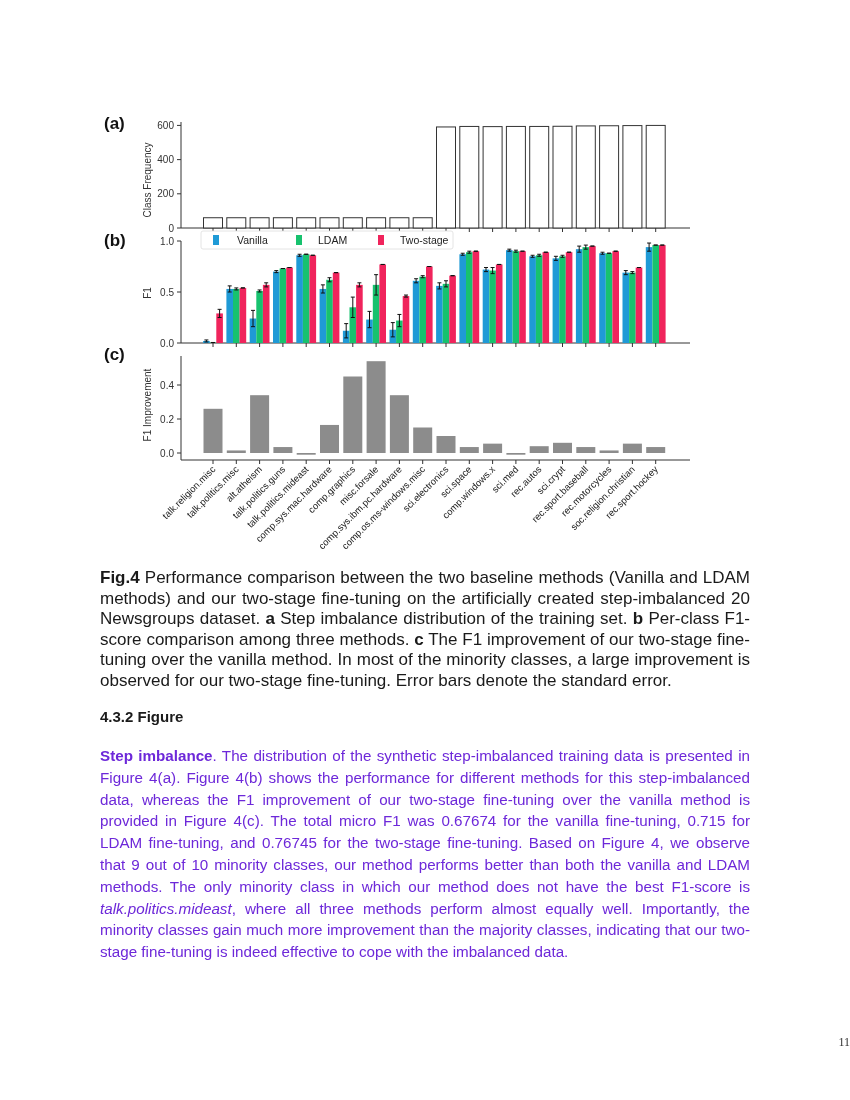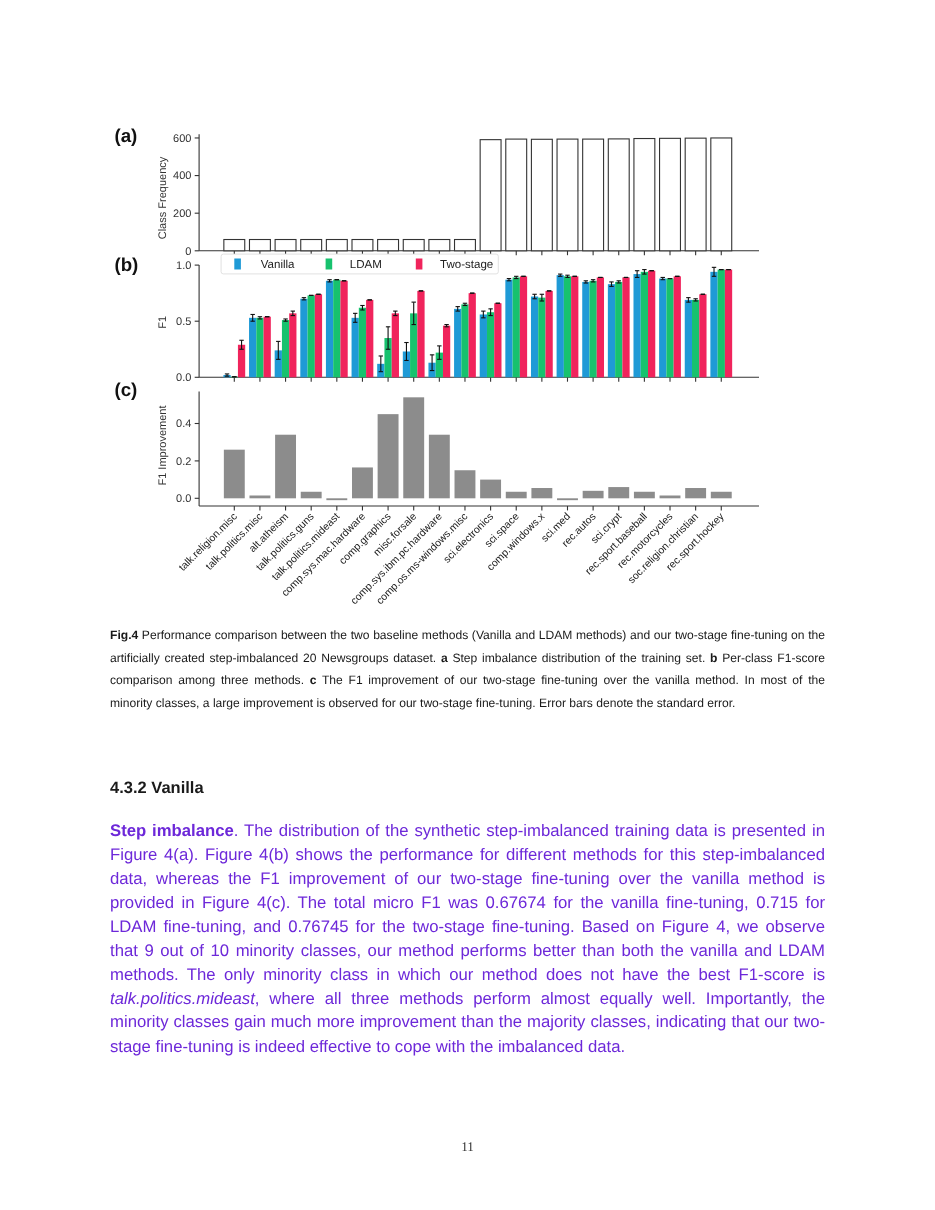--- a/index.html
+++ b/index.html
@@ -3,25 +3,25 @@
 <meta charset="utf-8">
 <style>
   html, body { margin: 0; padding: 0; background: #ffffff; }
   body { width: 850px; height: 1100px; position: relative; overflow: hidden; font-family: "Liberation Sans", sans-serif; color: #222; }
   #figure { position: absolute; left: 0; top: 0; width: 850px; height: 560px; }
   .panel-label { font-family: "Liberation Sans", sans-serif; font-weight: bold; font-size: 17px; fill: #111; }
   .tick { font-family: "Liberation Sans", sans-serif; font-size: 10px; fill: #333; }
   .axis-title { font-family: "Liberation Sans", sans-serif; font-size: 10px; fill: #333; }
   .legend-text { font-family: "Liberation Sans", sans-serif; font-size: 10.5px; fill: #222; }
   .cat-label { font-family: "Liberation Sans", sans-serif; font-size: 9.5px; fill: #222; }
-  .caption { position: absolute; left: 100px; top: 568px; width: 650px; font-size: 11px; line-height: 20.6px; text-align: justify; color: #1a1a1a; }
+  .caption { position: absolute; left: 100px; top: 568px; width: 650px; font-size: 17px; line-height: 20.6px; text-align: justify; color: #1a1a1a; }
   .caption b { font-weight: bold; }
   .section-heading { position: absolute; left: 100px; top: 708px; font-size: 15px; font-weight: bold; color: #1a1a1a; }
   .body-para { position: absolute; left: 100px; top: 745px; width: 650px; font-size: 15.2px; line-height: 21.8px; text-align: justify; color: #6d28d9; }
-  .page-number { position: absolute; left: 0; width: 850px; top: 1035px; text-align: center; font-family: "Liberation Serif", serif; font-size: 12px; color: #333; }
+  .page-number { position: absolute; left: 0; width: 850px; top: 1035px; text-align: right; font-family: "Liberation Serif", serif; font-size: 12px; color: #333; }
 </style>
 </head>
 <body>
 
 <svg id="figure" width="850" height="560" viewBox="0 0 850 560" xmlns="http://www.w3.org/2000/svg">
 
   <text class="panel-label" x="104" y="129">(a)</text>
   <text class="panel-label" x="104" y="246">(b)</text>
   <text class="panel-label" x="104" y="360">(c)</text>
 
@@ -443,17 +443,17 @@
       <text x="565.5" y="470" text-anchor="end" class="cat-label" transform="rotate(-45 565.5 470)">sci.crypt</text>
       <text x="588.8" y="470" text-anchor="end" class="cat-label" transform="rotate(-45 588.8 470)">rec.sport.baseball</text>
       <text x="612.1" y="470" text-anchor="end" class="cat-label" transform="rotate(-45 612.1 470)">rec.motorcycles</text>
       <text x="635.4000000000001" y="470" text-anchor="end" class="cat-label" transform="rotate(-45 635.4000000000001 470)">soc.religion.christian</text>
       <text x="658.7" y="470" text-anchor="end" class="cat-label" transform="rotate(-45 658.7 470)">rec.sport.hockey</text>
     </g>
 </svg>
 
 <div class="caption"><b>Fig.4</b><span> Performance comparison between the two baseline methods (Vanilla and LDAM methods) and our two-stage fine-tuning on the artificially created step-imbalanced 20 Newsgroups dataset. </span><b>a</b><span> Step imbalance distribution of the training set. </span><b>b</b><span> Per-class F1-score comparison among three methods. </span><b>c</b><span> The F1 improvement of our two-stage fine-tuning over the vanilla method. In most of the minority classes, a large improvement is observed for our two-stage fine-tuning. Error bars denote the standard error.</span></div>
 
-<div class="section-heading">4.3.2 Vanilla</div>
+<div class="section-heading">4.3.2 Figure</div>
 
 <div class="body-para"><b>Step imbalance</b><span>. The distribution of the synthetic step-imbalanced training data is presented in Figure 4(a). Figure 4(b) shows the performance for different methods for this step-imbalanced data, whereas the F1 improvement of our two-stage fine-tuning over the vanilla method is provided in Figure 4(c). The total micro F1 was 0.67674 for the vanilla fine-tuning, 0.715 for LDAM fine-tuning, and 0.76745 for the two-stage fine-tuning. Based on Figure 4, we observe that 9 out of 10 minority classes, our method performs better than both the vanilla and LDAM methods. The only minority class in which our method does not have the best F1-score is </span><i>talk.politics.mideast</i><span>, where all three methods perform almost equally well. Importantly, the minority classes gain much more improvement than the majority classes, indicating that our two-stage fine-tuning is indeed effective to cope with the imbalanced data.</span></div>
 
 <div class="page-number">11</div>
 
 </body></html>

